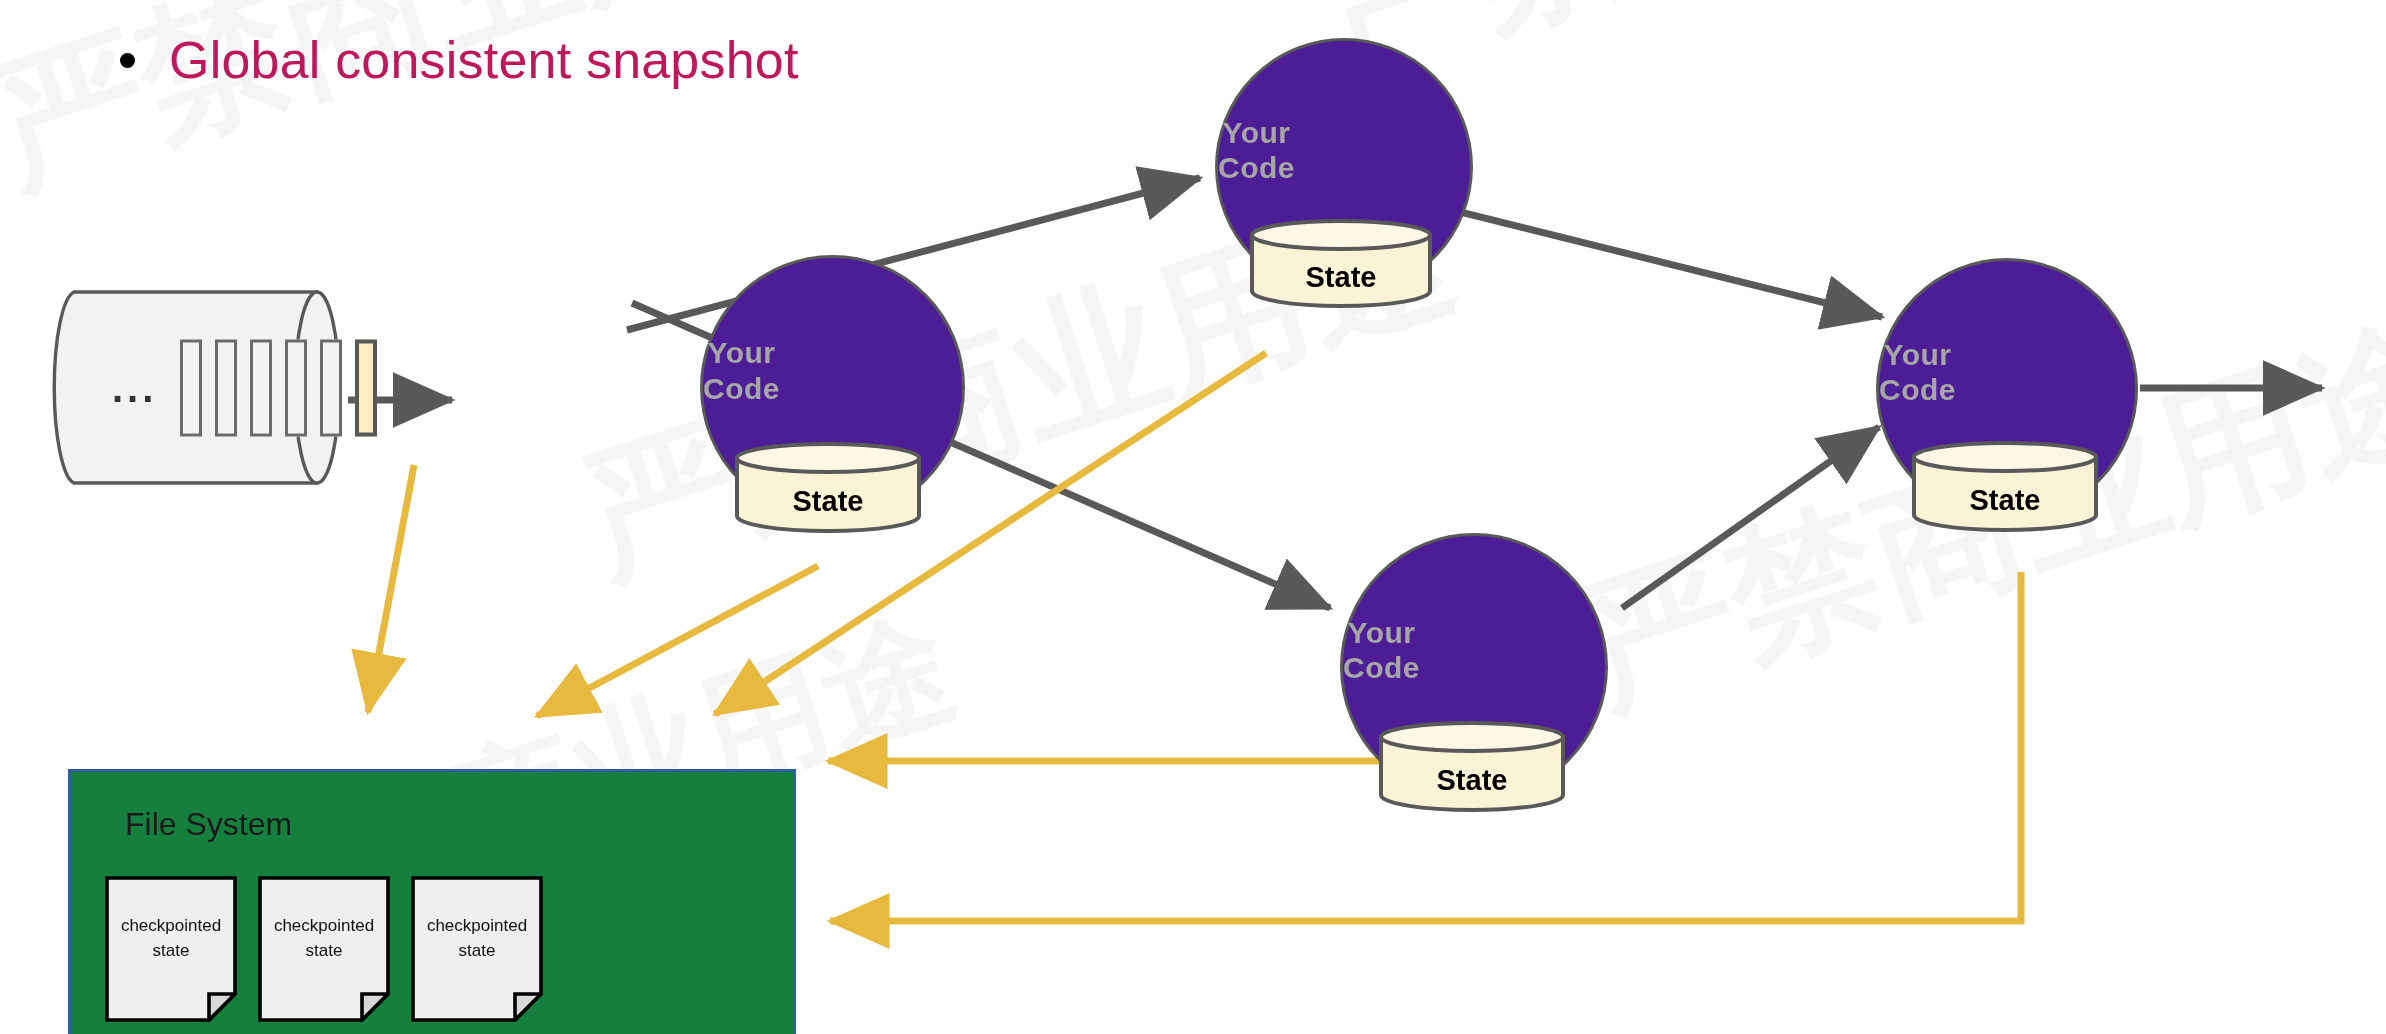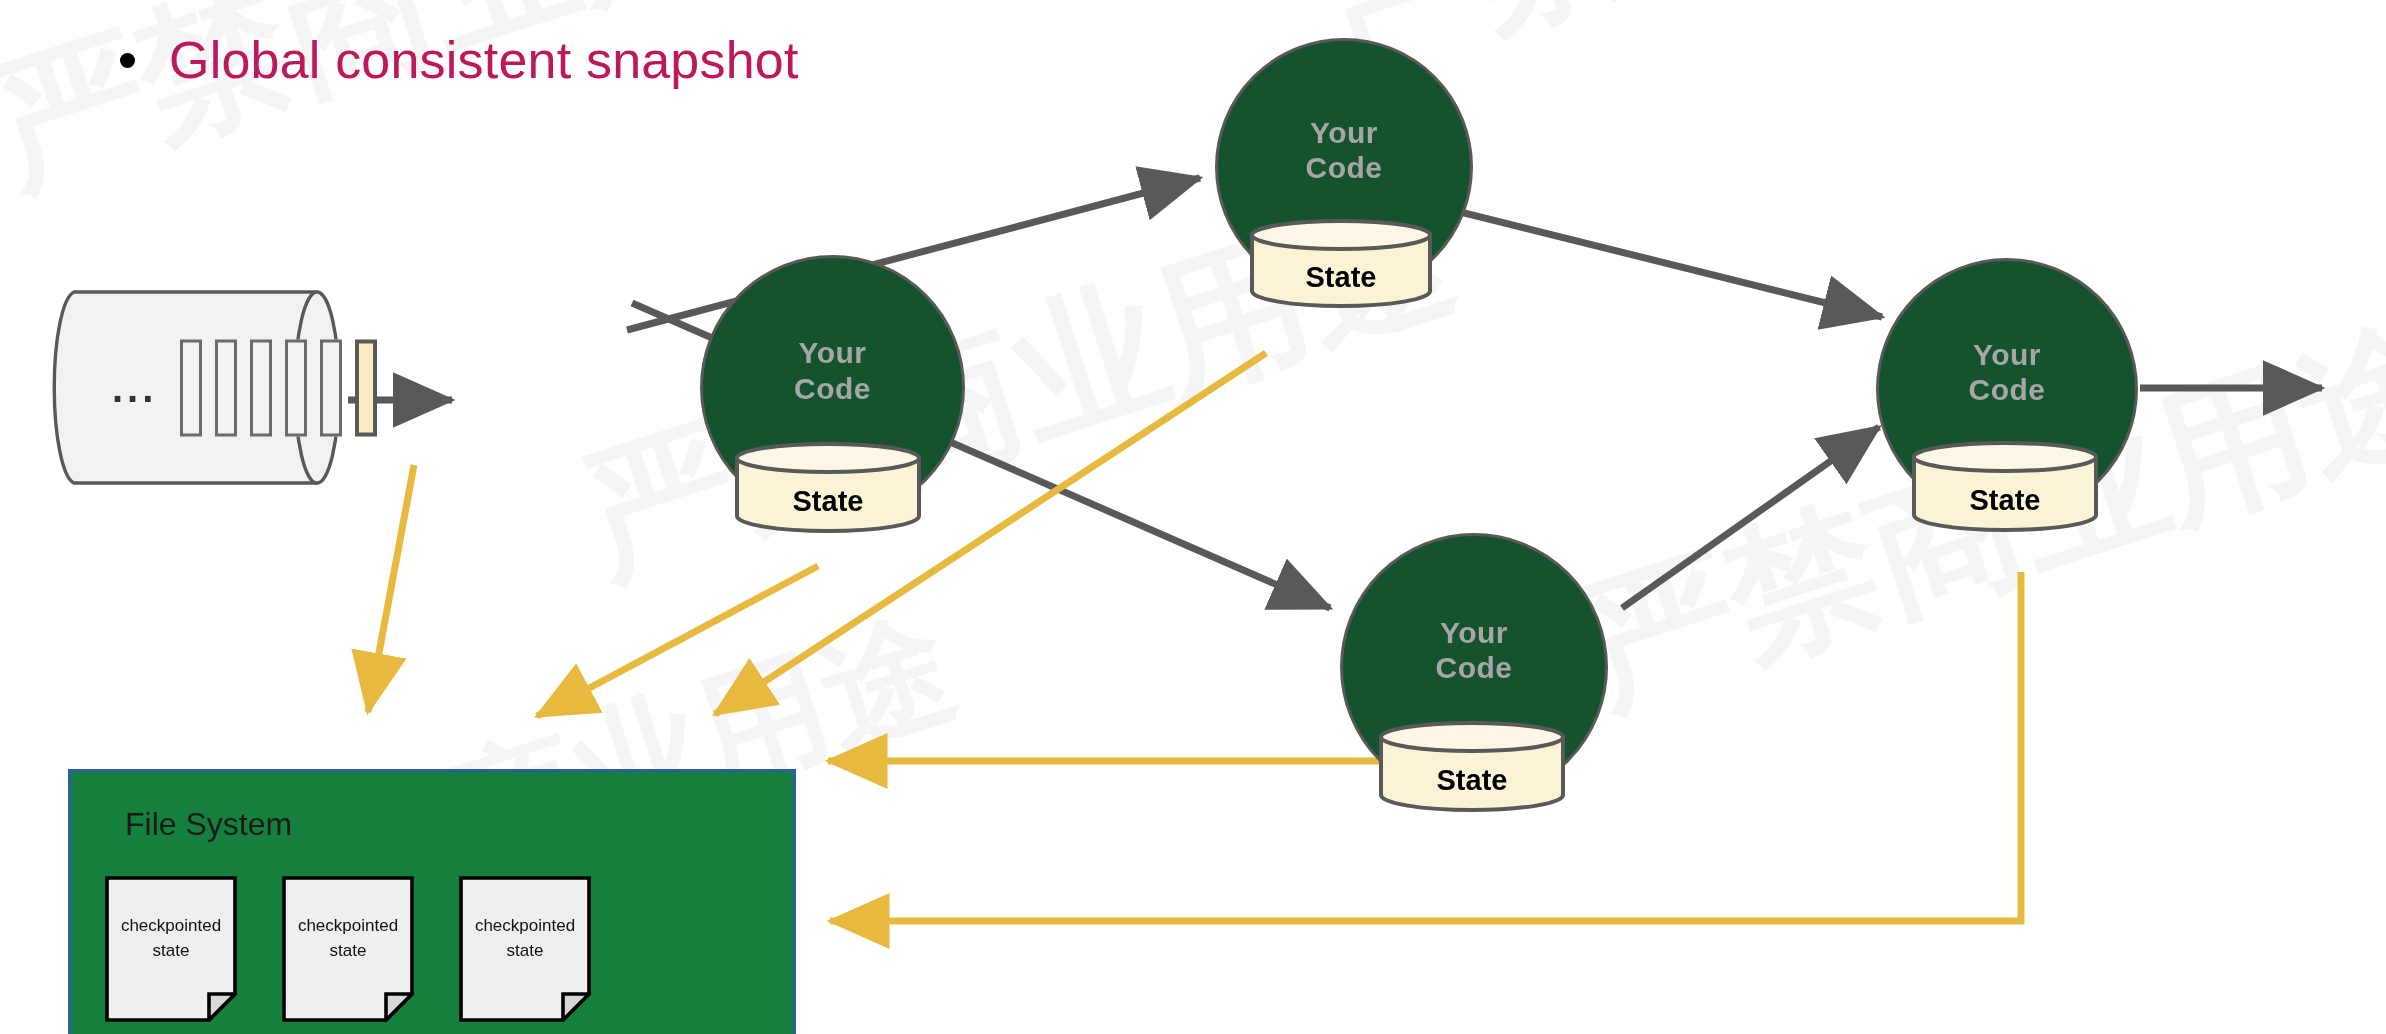--- a/index.html
+++ b/index.html
@@ -111,26 +111,25 @@
     border-color: #595959;
     border-width: 4px;
   }
 
   
   .node { position: absolute; z-index: 4; }
   .circle {
     position: absolute;
     left: 0; top: 0;
     border-radius: 50%;
-    background: #14532d;
+    background: #4c1d95;
     border: 3px solid #595959;
     box-sizing: border-box;
     display: flex;
     align-items: center;
-    justify-content: center;
   }
   .circle-label {
     font-family: "Liberation Sans", sans-serif;
     font-size: 30px;
     font-weight: 700;
     color: #a6a6a6;
     text-align: center;
     line-height: 1.18;
     letter-spacing: 0.5px;
     user-select: none;
@@ -168,21 +167,21 @@
     top: 34px;
     font-family: "Liberation Sans", sans-serif;
     font-size: 32px;
     color: #1a1a1a;
   }
   .notes {
     position: absolute;
     left: 34px;
     top: 104px;
     display: flex;
-    gap: 45px;
+    gap: 21px;
   }
   .note {
     position: relative;
     width: 132px;
     height: 146px;
   }
   .note-svg { position:absolute; left:0; top:0; }
   .note-text {
     position: absolute;
     left: 0;

